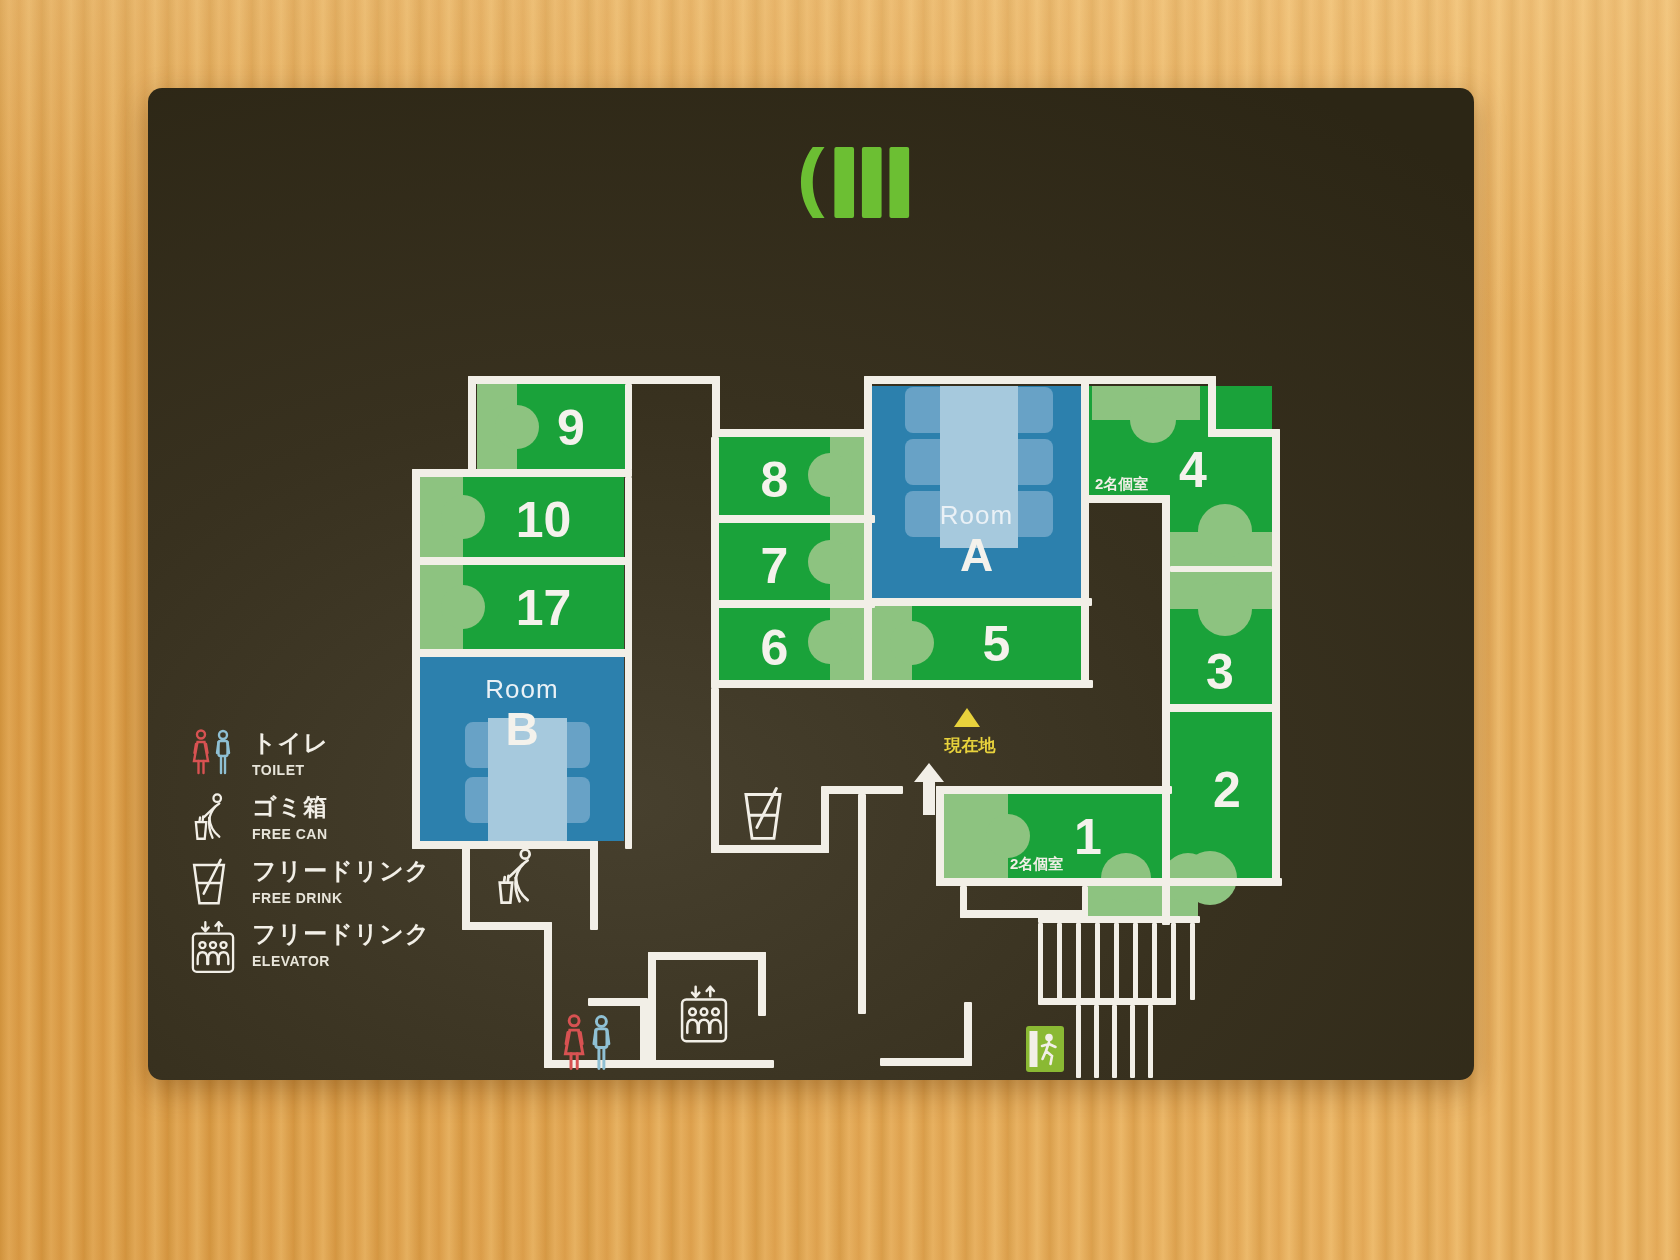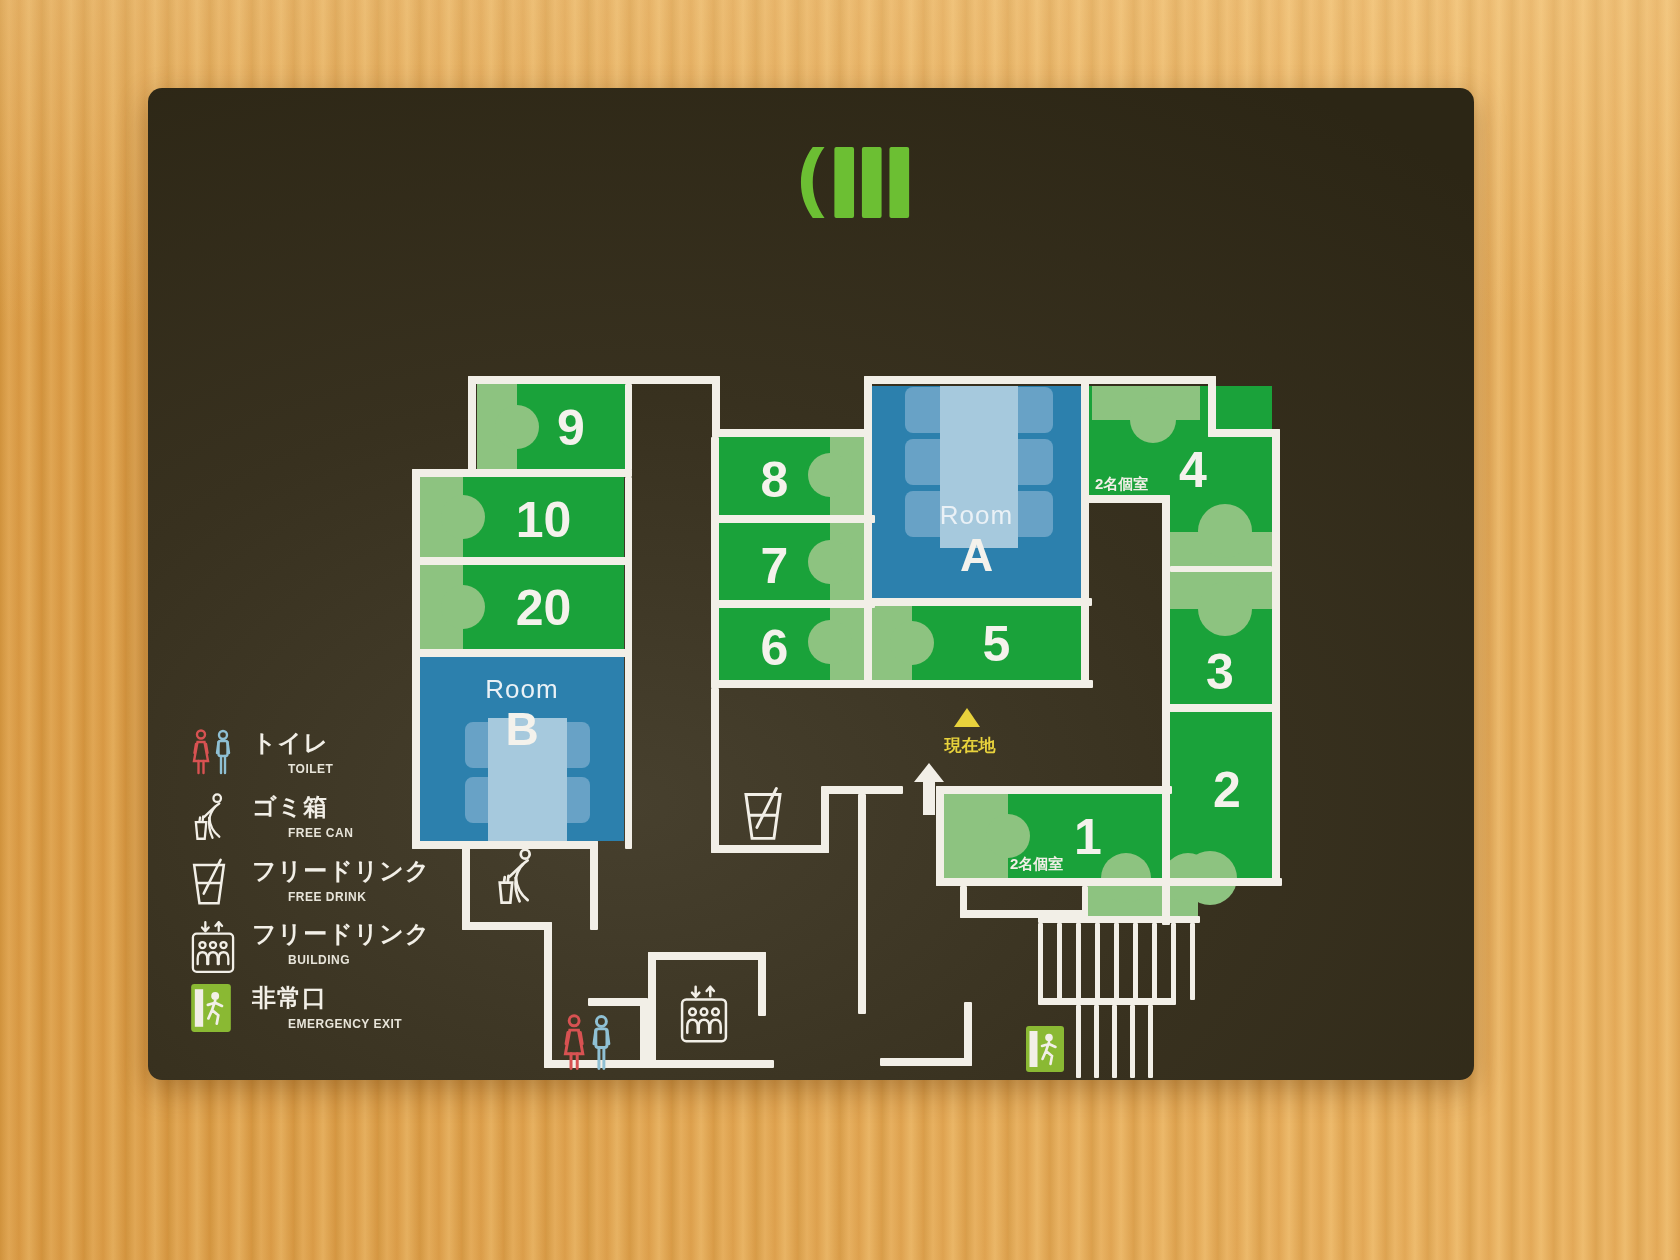--- a/index.html
+++ b/index.html
@@ -26,21 +26,21 @@
   .roomletter{position:absolute;z-index:8;color:#f4f2ec;font-size:46px;font-weight:bold;text-align:center}
   .plabel{position:absolute;z-index:8;color:#f2efe7;font-size:15px;font-weight:bold;white-space:nowrap}
   .title{position:absolute;left:270px;top:224px;width:1080px;text-align:center;z-index:8;
     color:#f3f0e8;font-size:49px;font-weight:bold;letter-spacing:2px}
   .subtitle{position:absolute;left:270px;top:293px;width:1080px;text-align:center;z-index:8;
     color:#ebe8dd;font-size:19px;font-weight:bold;letter-spacing:4px}
   .logo{position:absolute;left:798px;top:147px;z-index:8}
   .leg{position:absolute;left:191px;width:280px;z-index:8}
   .licon{position:absolute;left:0;top:2px}
   .ljp{margin-left:61px;color:#f2efe7;font-size:24px;font-weight:bold;letter-spacing:1px}
-  .len{margin-left:97px;color:#e8e5da;font-size:12px;font-weight:bold;letter-spacing:.5px;margin-top:3px}
+  .len{margin-left:61px;color:#e8e5da;font-size:14px;font-weight:bold;letter-spacing:.5px;margin-top:3px}
   .picon{position:absolute;z-index:8}
   .tri{position:absolute;left:954px;top:708px;width:0;height:0;z-index:8;
     border-left:13px solid transparent;border-right:13px solid transparent;border-bottom:19px solid #e8d23c}
   .curloc{position:absolute;left:916px;top:734px;width:108px;text-align:center;z-index:8;
     color:#e8d23c;font-size:17px;font-weight:bold}
 </style>
 </head>
 <body>
 
 <div id="page">
@@ -108,39 +108,27 @@
         <rect x="2" y="14" width="42" height="40" rx="4"></rect>
         <circle cx="12" cy="26" r="3.2"></circle>
           <path d="M7 46 V40 Q7 33.5 12 33.5 Q17 33.5 17 40 V46"></path>
         <circle cx="23" cy="26" r="3.2"></circle>
           <path d="M18 46 V40 Q18 33.5 23 33.5 Q28 33.5 28 40 V46"></path>
         <circle cx="34" cy="26" r="3.2"></circle>
           <path d="M29 46 V40 Q29 33.5 34 33.5 Q39 33.5 39 40 V46"></path>
       </g>
     </svg>
     <div class="ljp">フリードリンク</div>
-    <div class="len">BUILDING</div>
-  </div>
-
-  <div class="leg" style="top:982px">
-    <svg class="licon" width="40" height="48" viewBox="0 0 38 46">
-      <rect x="0" y="0" width="38" height="46" rx="3" fill="#8ab933"></rect>
-      <rect x="3.5" y="5" width="8" height="36" fill="#f2efe7"></rect>
-      <g fill="none" stroke="#f2efe7" stroke-width="2.6" stroke-linecap="round">
-        <path d="M23 16 L20 25 M23 18 L29.5 21 M23 18 L16 20 M20 25 L26 30 L24.5 38 M20 25 L16.5 33"></path>
-      </g>
-      <circle cx="23" cy="11.5" r="3.8" fill="#f2efe7"></circle>
-    </svg>
-    <div class="ljp">非常口</div>
-    <div class="len">EMERGENCY EXIT</div>
-  </div>
+    <div class="len">ELEVATOR</div>
+  </div>
+
 
   <div class="num" style="left:517px;top:398px;width:108px">9</div>
   <div class="num" style="left:463px;top:490px;width:161px">10</div>
-  <div class="num" style="left:463px;top:578px;width:161px">20</div>
+  <div class="num" style="left:463px;top:578px;width:161px">17</div>
   <div class="num" style="left:719px;top:450px;width:111px">8</div>
   <div class="num" style="left:719px;top:536px;width:111px">7</div>
   <div class="num" style="left:719px;top:618px;width:111px">6</div>
   <div class="num" style="left:912px;top:614px;width:169px">5</div>
   <div class="num" style="left:1143px;top:440px;width:100px">4</div>
   <div class="num" style="left:1170px;top:642px;width:100px">3</div>
   <div class="num" style="left:1177px;top:760px;width:100px">2</div>
   <div class="num" style="left:1038px;top:807px;width:100px">1</div>
 
   <div class="roomword" style="left:872px;top:500px;width:209px">Room</div>

